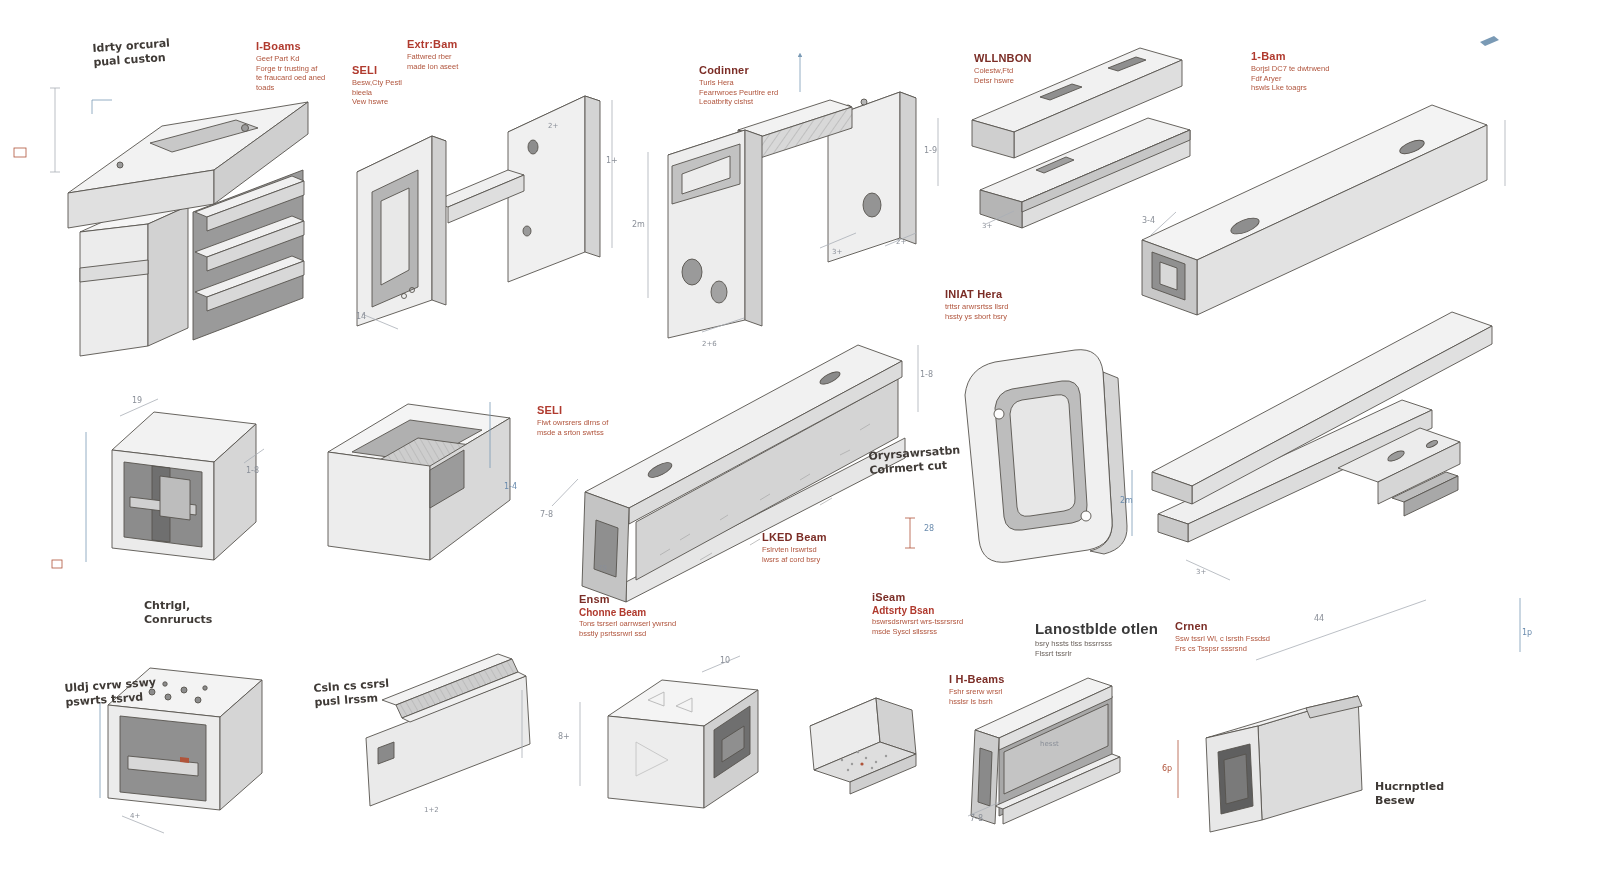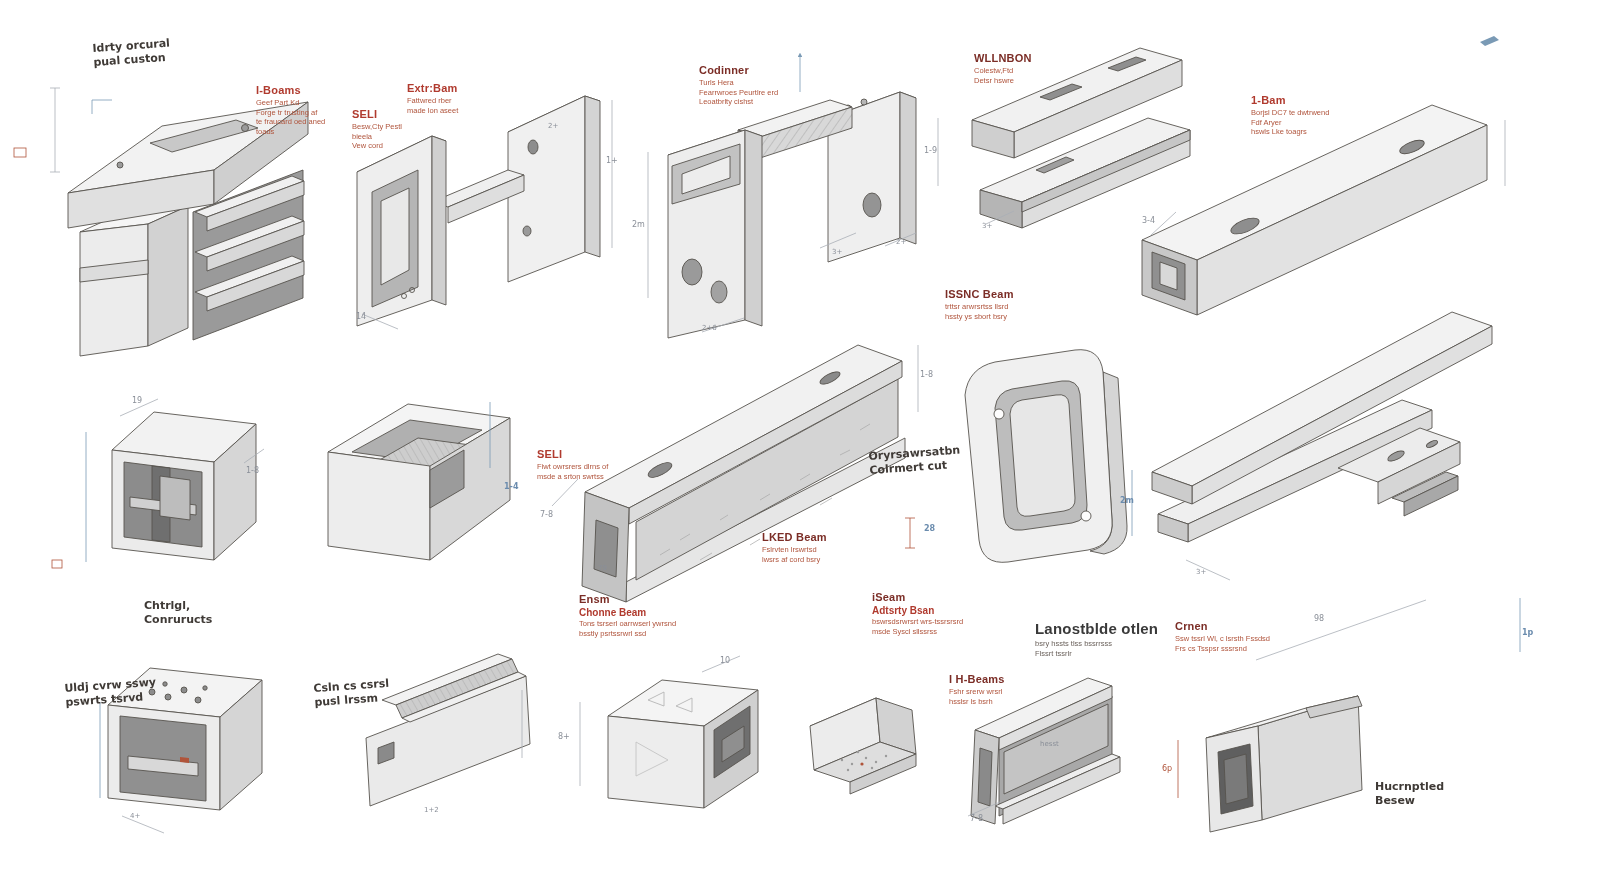--- a/index.html
+++ b/index.html
@@ -4,33 +4,33 @@
 <style>
   * { margin:0; padding:0; box-sizing:border-box; }
   html,body { background:#ffffff; }
   #canvas {
     position:relative; width:1600px; height:896px; background:#ffffff;
     overflow:hidden; font-family:"Liberation Sans", sans-serif;
   }
   #drawings { position:absolute; left:0; top:0; }
   .ann { position:absolute; line-height:1.25; white-space:nowrap; }
   .t { font-weight:bold; font-size:11px; letter-spacing:.2px; }
-  .t.red { color:#b03a2e;margin-top:44px; }
+  .t.red { color:#b03a2e; }
   .t.maroon { color:#7b2d26; }
   .t.dark { color:#3a3a3a; font-size:15px; }
   .sub { font-weight:bold; font-size:10px; color:#b03a2e; }
   .l { font-size:7.5px; color:#b0543c; line-height:1.3; }
   .l.dark { color:#6b625c; }
   .note { font-weight:bold; font-size:11px; color:#3f3a36;
           font-family:"DejaVu Sans", sans-serif; line-height:1.3;
           transform:rotate(-4deg); transform-origin:left top; }
   .note.upright { transform:none;margin-top:12px; }
   .dim { position:absolute; font-size:8px; color:#8a8f98;
          font-family:"DejaVu Sans", sans-serif; white-space:nowrap; }
-  .dim.blue { color:#6b8cae;font-weight:bold; }
+  .dim.blue { color:#6b8cae; }
   .dim.red { color:#b0543a; }
   .dim.small { font-size:7px; }
 </style>
 </head>
 <body>
 
 <div id="canvas">
 
 <svg id="drawings" width="1600" height="896" viewBox="0 0 1600 896" xmlns="http://www.w3.org/2000/svg">
   <defs>
@@ -320,21 +320,21 @@
   <div class="l">Geef Part Kd</div>
   <div class="l">Forge tr trusting af</div>
   <div class="l">te fraucard oed aned</div>
   <div class="l">toads</div>
 </div>
 
 <div class="ann" style="left:352px;top:64px">
   <div class="t red">SELI</div>
   <div class="l">Besw,Cty Pestl</div>
   <div class="l">bieela</div>
-  <div class="l">Vew cord</div>
+  <div class="l">Vew hswre</div>
 </div>
 
 <div class="ann" style="left:407px;top:38px">
   <div class="t red">Extr:Bam</div>
   <div class="l">Fattwred rber</div>
   <div class="l">made lon aseet</div>
 </div>
 
 <div class="ann" style="left:699px;top:64px">
   <div class="t maroon">Codinner</div>
@@ -356,21 +356,21 @@
   <div class="l">hswls Lke toagrs</div>
 </div>
 
 <div class="ann" style="left:537px;top:404px">
   <div class="t red">SELI</div>
   <div class="l">Fiwt owrsrers dlrns of</div>
   <div class="l">msde a srton swrtss</div>
 </div>
 
 <div class="ann" style="left:945px;top:288px">
-  <div class="t maroon">ISSNC Beam</div>
+  <div class="t maroon">INIAT Hera</div>
   <div class="l">trttsr arwrsrtss llsrd</div>
   <div class="l">hssty ys sbort bsry</div>
 </div>
 
 <div class="ann note" style="left:868px;top:450px">
   <div>Oryrsawrsatbn</div>
   <div>Colrmert cut</div>
 </div>
 
 <div class="ann" style="left:762px;top:531px">
@@ -438,27 +438,27 @@
 <span class="dim" style="left:1142px;top:216px">3-4</span>
 <span class="dim" style="left:920px;top:370px">1-8</span>
 <span class="dim" style="left:540px;top:510px">7-8</span>
 <span class="dim" style="left:132px;top:396px">19</span>
 <span class="dim" style="left:246px;top:466px">1-8</span>
 <span class="dim blue" style="left:504px;top:482px">1-4</span>
 <span class="dim blue" style="left:1120px;top:496px">2m</span>
 <span class="dim blue" style="left:924px;top:524px">28</span>
 <span class="dim" style="left:558px;top:732px">8+</span>
 <span class="dim" style="left:720px;top:656px">10</span>
-<span class="dim" style="left:1314px;top:614px">98</span>
+<span class="dim" style="left:1314px;top:614px">44</span>
 <span class="dim red" style="left:1162px;top:764px">6p</span>
 <span class="dim" style="left:970px;top:814px">7-8</span>
 <span class="dim small" style="left:1040px;top:740px">hesst</span>
 <span class="dim" style="left:356px;top:312px">14</span>
 <span class="dim" style="left:606px;top:156px">1+</span>
-<span class="dim small" style="left:702px;top:324px">2+6</span>
+<span class="dim small" style="left:702px;top:340px">2+6</span>
 <span class="dim small" style="left:982px;top:222px">3+</span>
 <span class="dim small" style="left:130px;top:812px">4+</span>
 <span class="dim blue" style="left:1522px;top:628px">1p</span>
 <span class="dim small" style="left:598px;top:564px">79</span>
 <span class="dim small" style="left:548px;top:122px">2+</span>
 <span class="dim small" style="left:424px;top:806px">1+2</span>
 <span class="dim small" style="left:1196px;top:568px">3+</span>
 
 </div>
 

